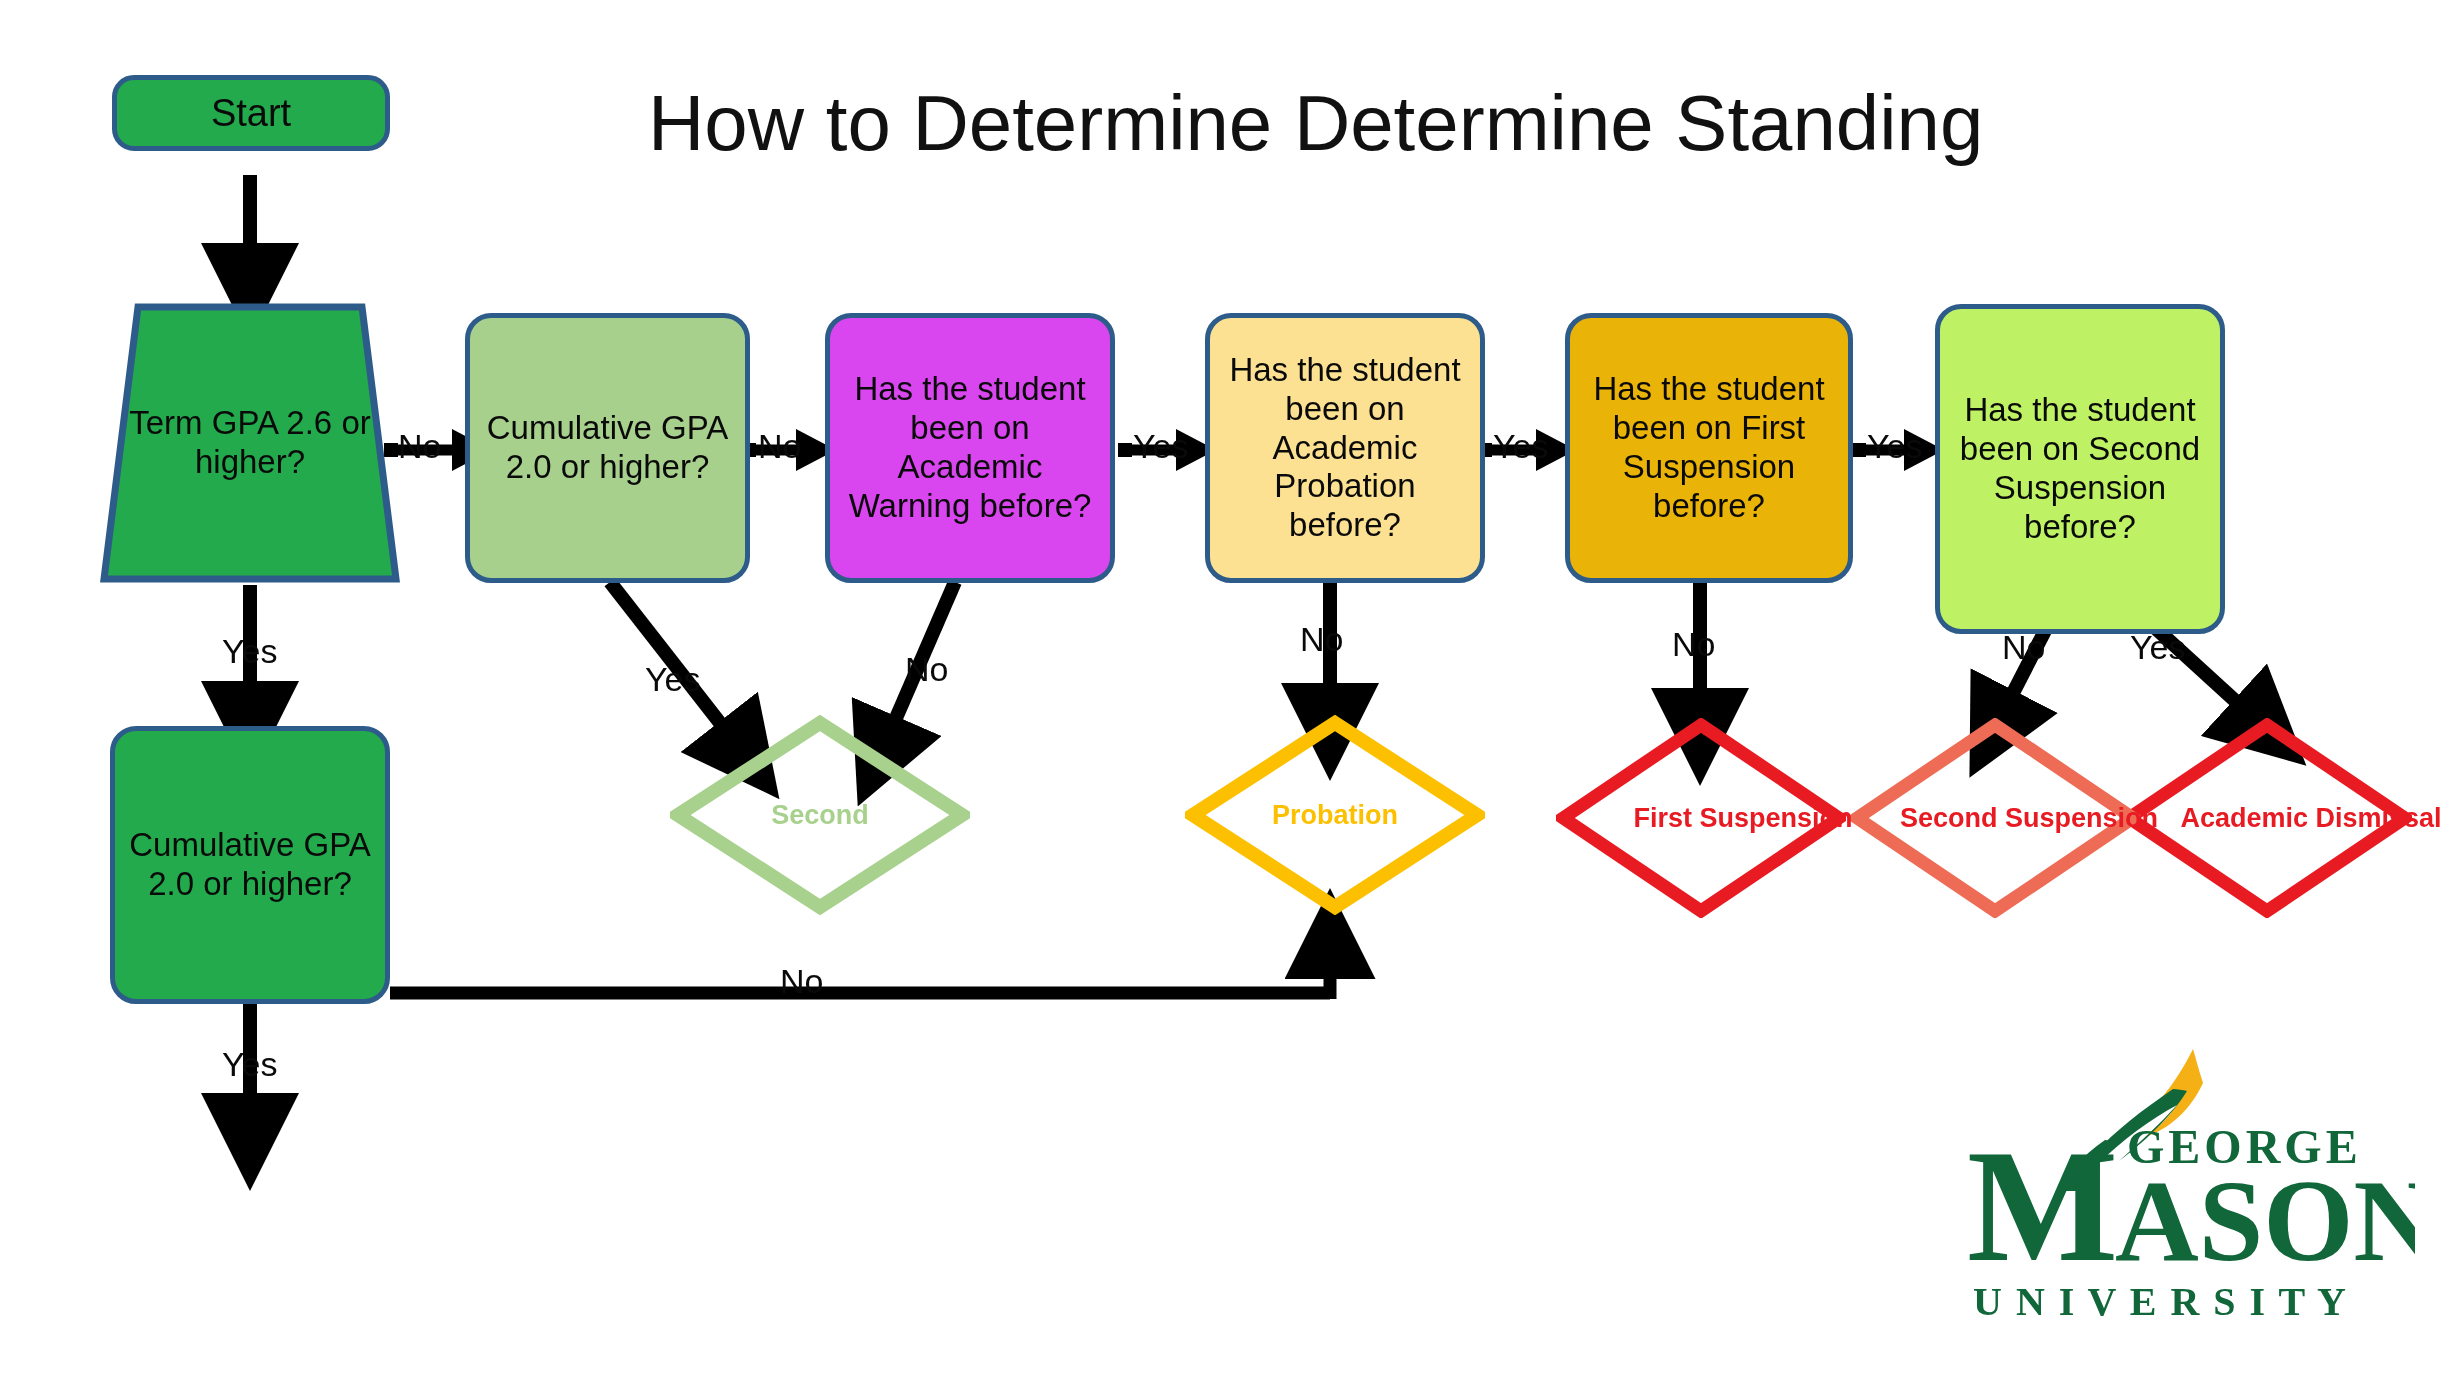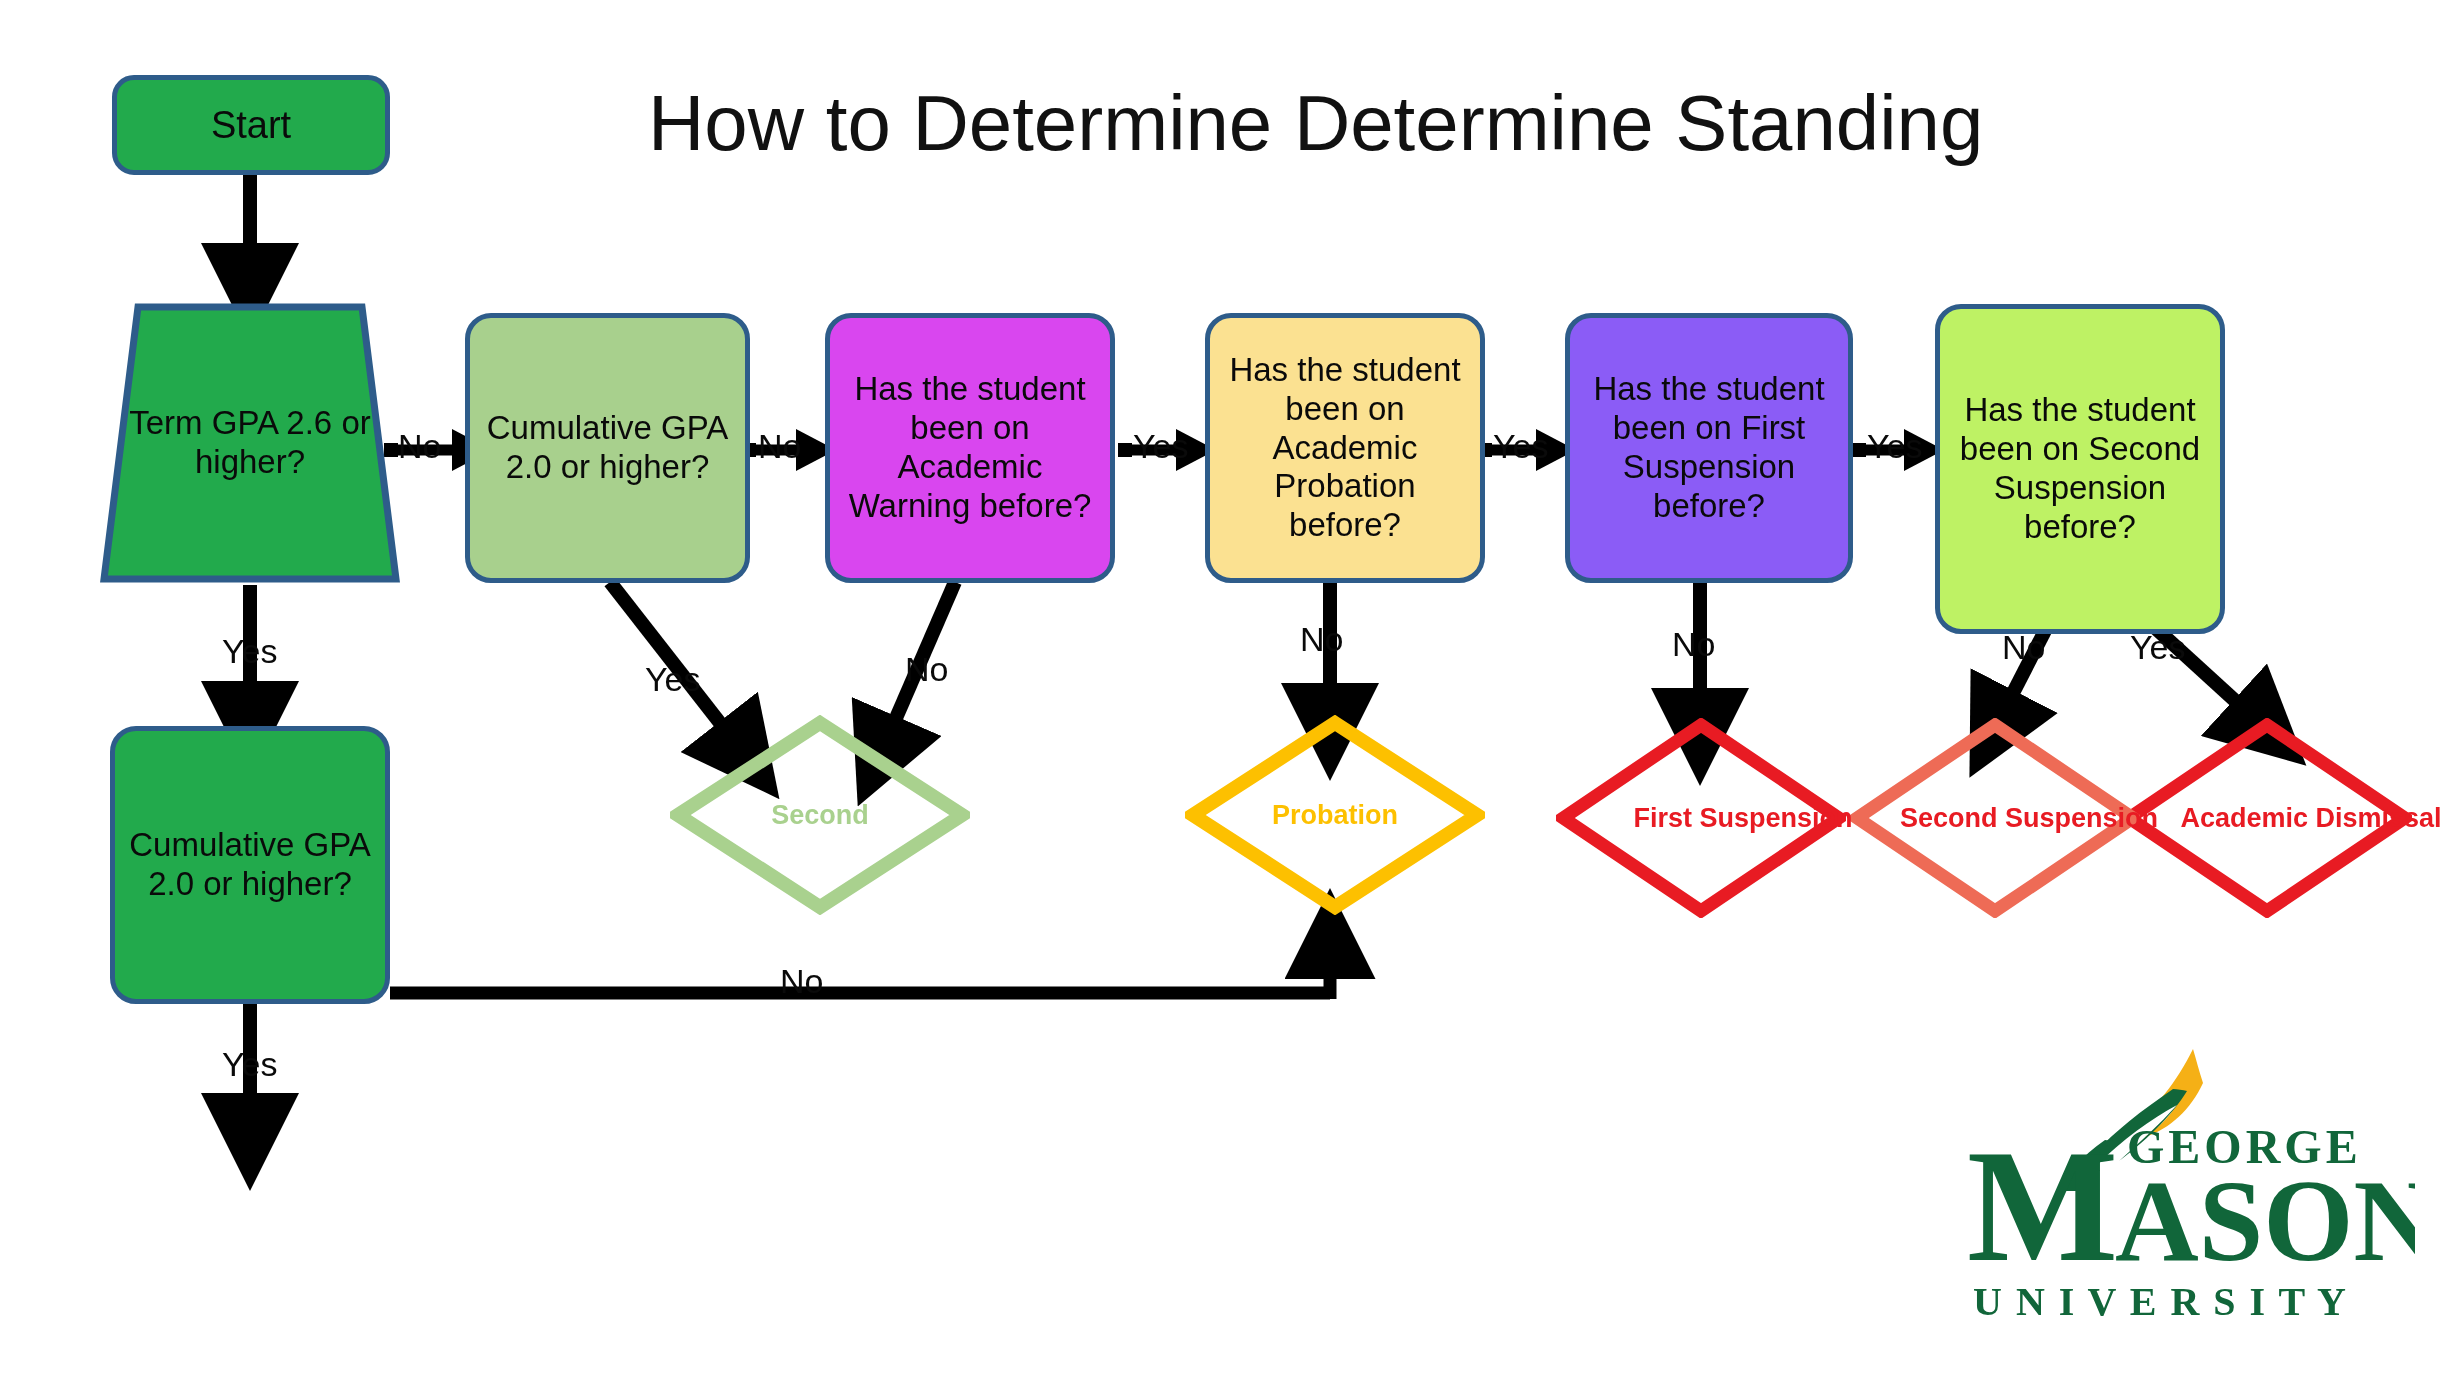--- a/index.html
+++ b/index.html
@@ -155,21 +155,21 @@
 
     <rect x="1852" y="443" width="14" height="14" fill="#000"></rect>
     <line x1="1866" y1="450" x2="1908" y2="450" stroke="#000" stroke-width="11"></line>
     <path d="M1904,429 L1944,450 L1904,471 z" fill="#000"></path>
 
     <line x1="2070" y1="582" x2="1995" y2="728" stroke="#000" stroke-width="14" marker-end="url(#ah)"></line>
 
     <line x1="2105" y1="582" x2="2265" y2="728" stroke="#000" stroke-width="14" marker-end="url(#ah)"></line>
   </svg>
 
-  <div class="node start-node rounded" style="left:112px; top:75px; width:278px; height:100px;justify-content:center;">
+  <div class="node start-node rounded" style="left:112px; top:75px; width:278px; height:76px;justify-content:center;">
     <span>Start</span>
   </div>
 
   <div class="node trapezoid" style="left:100px; top:303px; width:300px; height:280px;">
     <svg class="trap-shape" viewBox="0 0 300 280" preserveAspectRatio="none">
       <polygon points="38,4 262,4 296,276 4,276" fill="#22aa4c" stroke="#2e5c8a" stroke-width="7"></polygon>
     </svg>
     <span class="trap-label">Term GPA 2.6 or higher?</span>
   </div>
 
@@ -182,21 +182,21 @@
   </div>
 
   <div class="node rounded q-box" style="left:825px; top:313px; width:290px; height:270px; background:#d946ef;">
     <span>Has the student been on Academic Warning before?</span>
   </div>
 
   <div class="node rounded q-box" style="left:1205px; top:313px; width:280px; height:270px; background:#fbe191;">
     <span>Has the student been on Academic Probation before?</span>
   </div>
 
-  <div class="node rounded q-box" style="left:1565px; top:313px; width:288px; height:270px; background:#8b5cf6;">
+  <div class="node rounded q-box" style="left:1565px; top:313px; width:288px; height:270px; background:#eab308;">
     <span>Has the student been on First Suspension before?</span>
   </div>
 
   <div class="node rounded q-box" style="left:1935px; top:304px; width:290px; height:330px; background:#bef264;">
     <span>Has the student been on Second Suspension before?</span>
   </div>
 
 
   <div class="diamond-wrap" style="left:670px; top:715px; width:300px; height:200px;">
     <svg width="300" height="200" viewBox="0 0 300 200">

